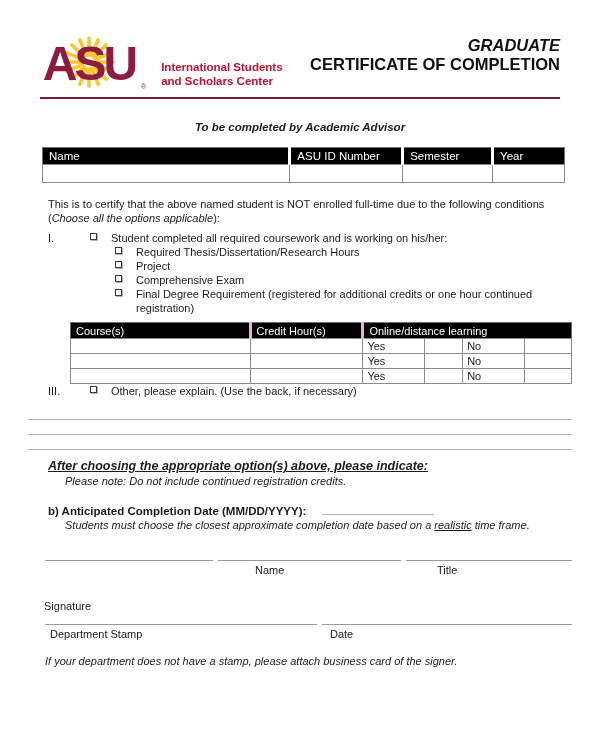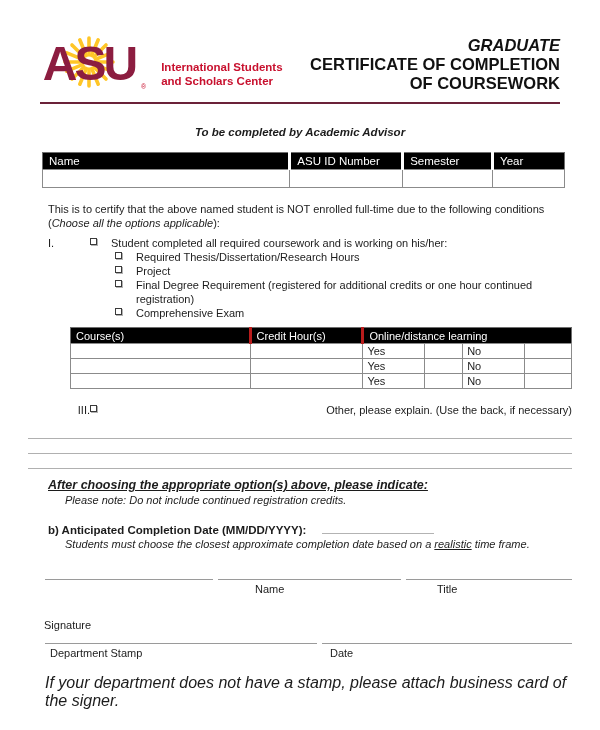--- a/index.html
+++ b/index.html
@@ -36,27 +36,27 @@
   .student-table td{height:18px;border:1px solid #8b8b8b;}
 
   
   .intro{margin:15px 0 0 20px;width:527px;font-size:11px;line-height:13.5px;}
   .em{font-style:italic;}
 
   
   .opt-row{display:grid;grid-template-columns:42px 21px 1fr;margin-left:20px;font-size:11px;line-height:14px;}
   .sub-row{display:grid;grid-template-columns:21px 1fr;margin-left:87px;font-size:11px;line-height:14px;}
   .chk{display:inline-block;width:7px;height:7px;border:1px solid #3a3a3a;box-shadow:1px 1px 0 rgba(0,0,0,.30);margin-top:2px;background:#fff;}
-  .mt6{margin-top:6px;} .mt14{margin-top:14px;text-align:right;}
+  .mt6{margin-top:6px;} .mt14{margin-top:0;}
 
   
   .courses-table{width:502px;margin:7px 0 0 42px;font-size:11px;border:1px solid #6e6e6e;}
   .courses-table th{
     background:var(--table-header-bg);color:#fff;font-weight:normal;text-align:left;
-    padding:1px 5px;height:16px;border-right:3px solid #b91c1c;
+    padding:1px 5px;height:16px;border-right:3px solid #f9a8d4;
   }
   .courses-table th:last-child{border-right:none;}
   .courses-table td{height:15px;border:1px solid #8b8b8b;padding:0 4px;}
 
   
   .write-line{border:0;border-top:1px solid #b0b0b0;margin:0;}
   .wl-1{margin-top:21px;} .wl-n{margin-top:14px;}
 
   
   .indicate-heading{margin:9px 0 0 20px;font-weight:bold;font-style:italic;font-size:12.5px;text-decoration:underline;}
@@ -73,21 +73,21 @@
   .rule-row .seg{border-top:1px solid #9a9a9a;height:0;}
   .sig-rules{margin-top:29px;}
   .sig-rules .s1{width:168px;} .sig-rules .s2{width:183px;} .sig-rules .s3{flex:1;}
   .stamp-rules{margin-top:46px;}
   .stamp-rules .s1{width:272px;} .stamp-rules .s2{flex:1;}
   .label-row{position:relative;height:14px;font-size:11px;margin-top:3px;}
   .label-row span{position:absolute;top:0;}
   .lbl-signature{left:16px;margin-top:36px;} .lbl-name{left:227px;} .lbl-title{left:409px;}
   .lbl-stamp{left:22px;} .lbl-date{left:302px;}
 
-  .footer-note{margin:13px 0 0 17px;font-style:italic;font-size:16px;}
+  .footer-note{margin:13px 0 0 17px;font-style:italic;font-size:11px;}
 
   .asu-letters{fill:var(--maroon);font-family:"Liberation Sans","DejaVu Sans",sans-serif;font-weight:bold;}
   .asu-rays{stroke:var(--gold);stroke-width:3.6;stroke-linecap:round;}
 </style>
 </head>
 <body>
 
 <div class="page">
 
   <div class="header">
@@ -115,21 +115,20 @@
       </svg>
       <span class="logo-reg">®</span>
       <div class="issc-text">
         <div>International Students</div>
         <div>and Scholars Center</div>
       </div>
     </div>
     <div class="title-block">
       <div class="title-italic">GRADUATE</div>
       <div>CERTIFICATE OF COMPLETION</div>
-      <div>OF COURSEWORK</div>
     </div>
   </div>
 
   <hr class="header-rule">
 
   <div class="subtitle">To be completed by Academic Advisor</div>
 
   <table class="student-table">
     <colgroup>
         <col style="width:248px">
@@ -163,25 +162,25 @@
   <div class="sub-row">
     <span class="chk"></span>
     <span>Required Thesis/Dissertation/Research Hours</span>
   </div>
   <div class="sub-row">
     <span class="chk"></span>
     <span>Project</span>
   </div>
   <div class="sub-row">
     <span class="chk"></span>
+    <span>Comprehensive Exam</span>
+  </div>
+  <div class="sub-row">
+    <span class="chk"></span>
     <span>Final Degree Requirement (registered for additional credits or one hour continued registration)</span>
-  </div>
-  <div class="sub-row">
-    <span class="chk"></span>
-    <span>Comprehensive Exam</span>
   </div>
 
 
   <table class="courses-table">
     <colgroup>
         <col style="width:180px">
         <col style="width:113px">
         <col style="width:62px">
         <col style="width:38px">
         <col style="width:62px">

